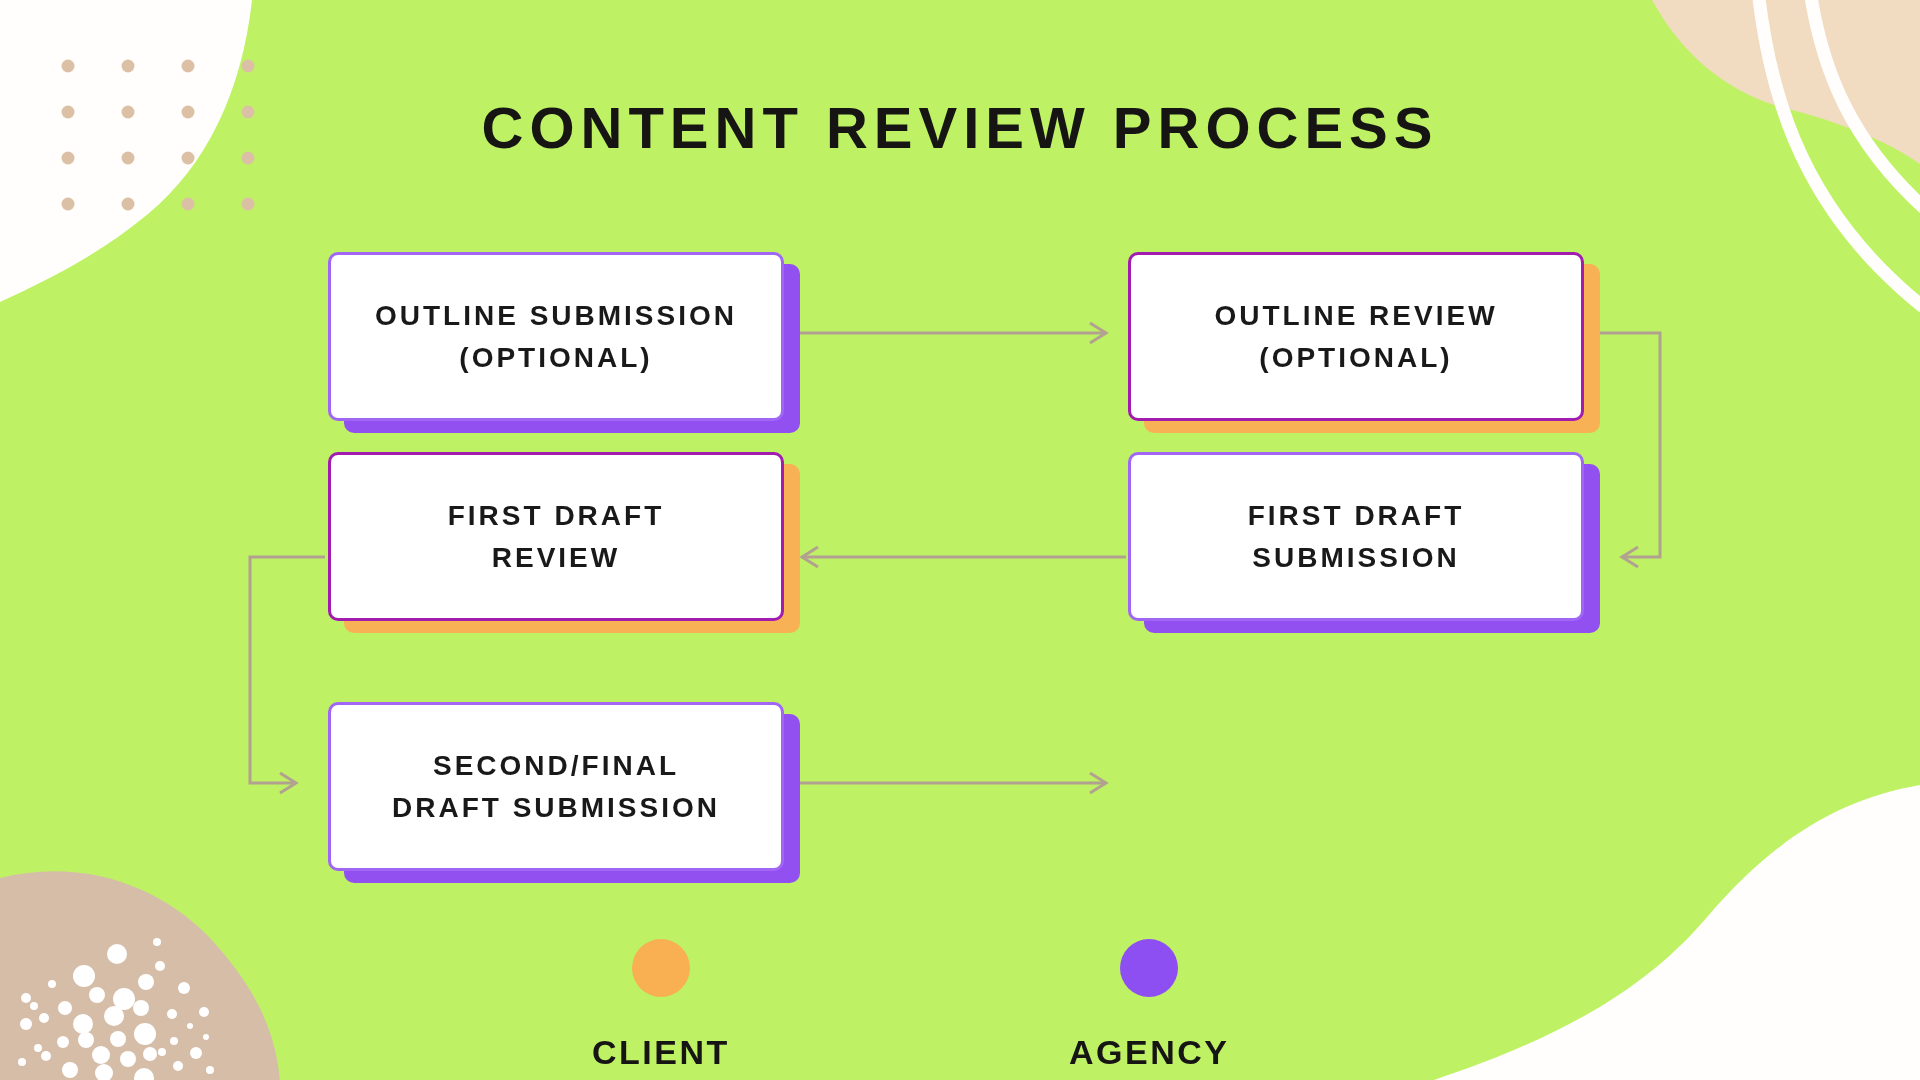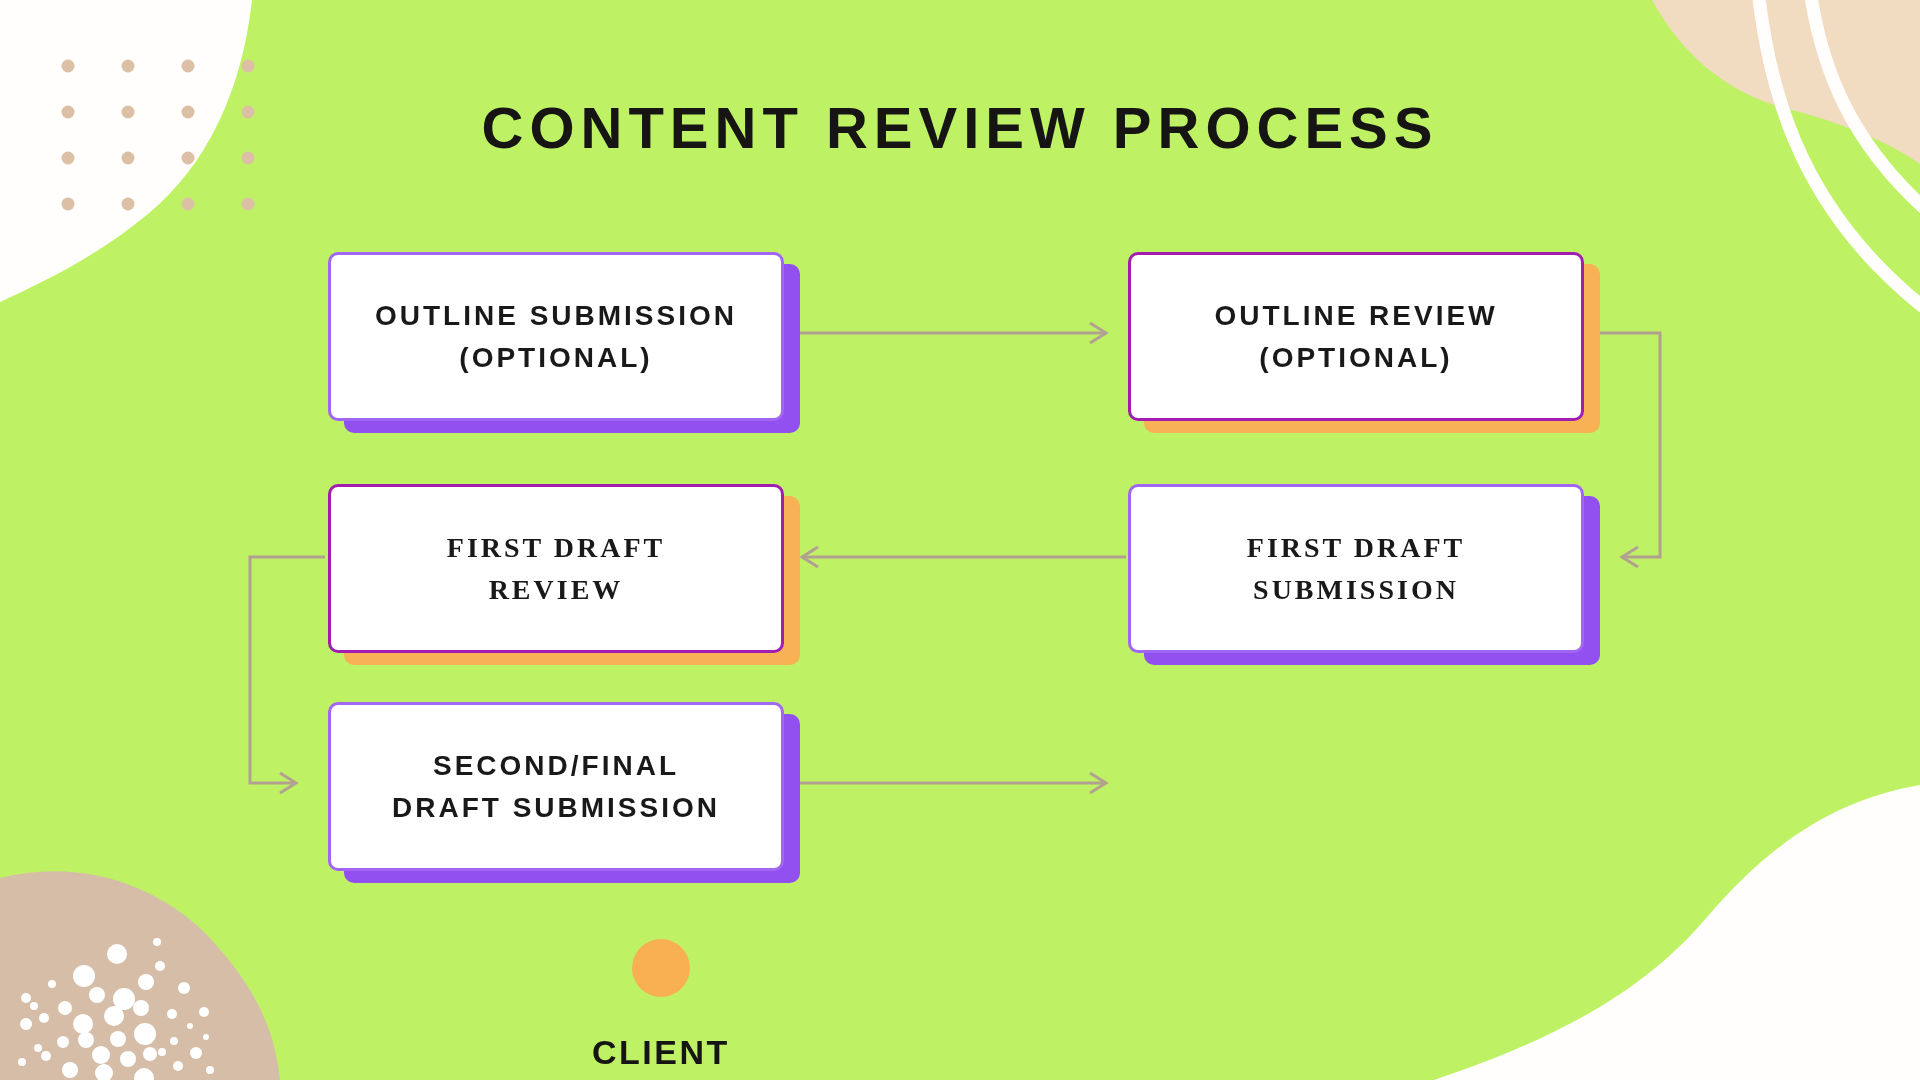--- a/index.html
+++ b/index.html
@@ -19,21 +19,21 @@
     background:#ffffff;border-radius:10px;
     display:flex;align-items:center;justify-content:center;text-align:center;
     font-size:28px;font-weight:700;letter-spacing:3px;line-height:1.5;
     color:#191919;white-space:pre-line;
   }
   .flow-box--agency{border:3px solid #a266f4;box-shadow:16px 12px 0 #9150ef;}
   .flow-box--client{border:3px solid #a21caf;box-shadow:16px 12px 0 #f9b156;}
   .col-l{left:328px;}
   .col-r{left:1128px;}
   .row-1{top:252px;}
-  .row-2{top:484px;font-family:Liberation Serif, serif;}
+  .row-2{top:452px;}
   .row-3{top:702px;}
   .legend-item{
     position:absolute;display:flex;align-items:center;gap:36px;z-index:3;
     font-size:34px;font-weight:700;letter-spacing:2.5px;color:#161514;flex-direction:column;
   }
   .legend-dot{width:58px;height:58px;border-radius:50%;}
   .legend-item--client{left:592px;top:939px;}
   .legend-item--agency{left:1069px;top:939px;}
   .legend-dot--client{background:#f8b053;}
   .legend-dot--agency{background:#8d4ff1;}
@@ -158,14 +158,18 @@
 REVIEW</div>
   <div class="flow-box flow-box--agency col-r row-2">FIRST DRAFT
 SUBMISSION</div>
   <div class="flow-box flow-box--agency col-l row-3">SECOND/FINAL
 DRAFT SUBMISSION</div>
 
   <div class="legend-item legend-item--client">
     <span class="legend-dot legend-dot--client"></span>
     <span>CLIENT</span>
   </div>
+  <div class="legend-item legend-item--agency">
+    <span class="legend-dot legend-dot--agency"></span>
+    <span>AGENCY</span>
+  </div>
 
 </div>
 
 </body></html>

